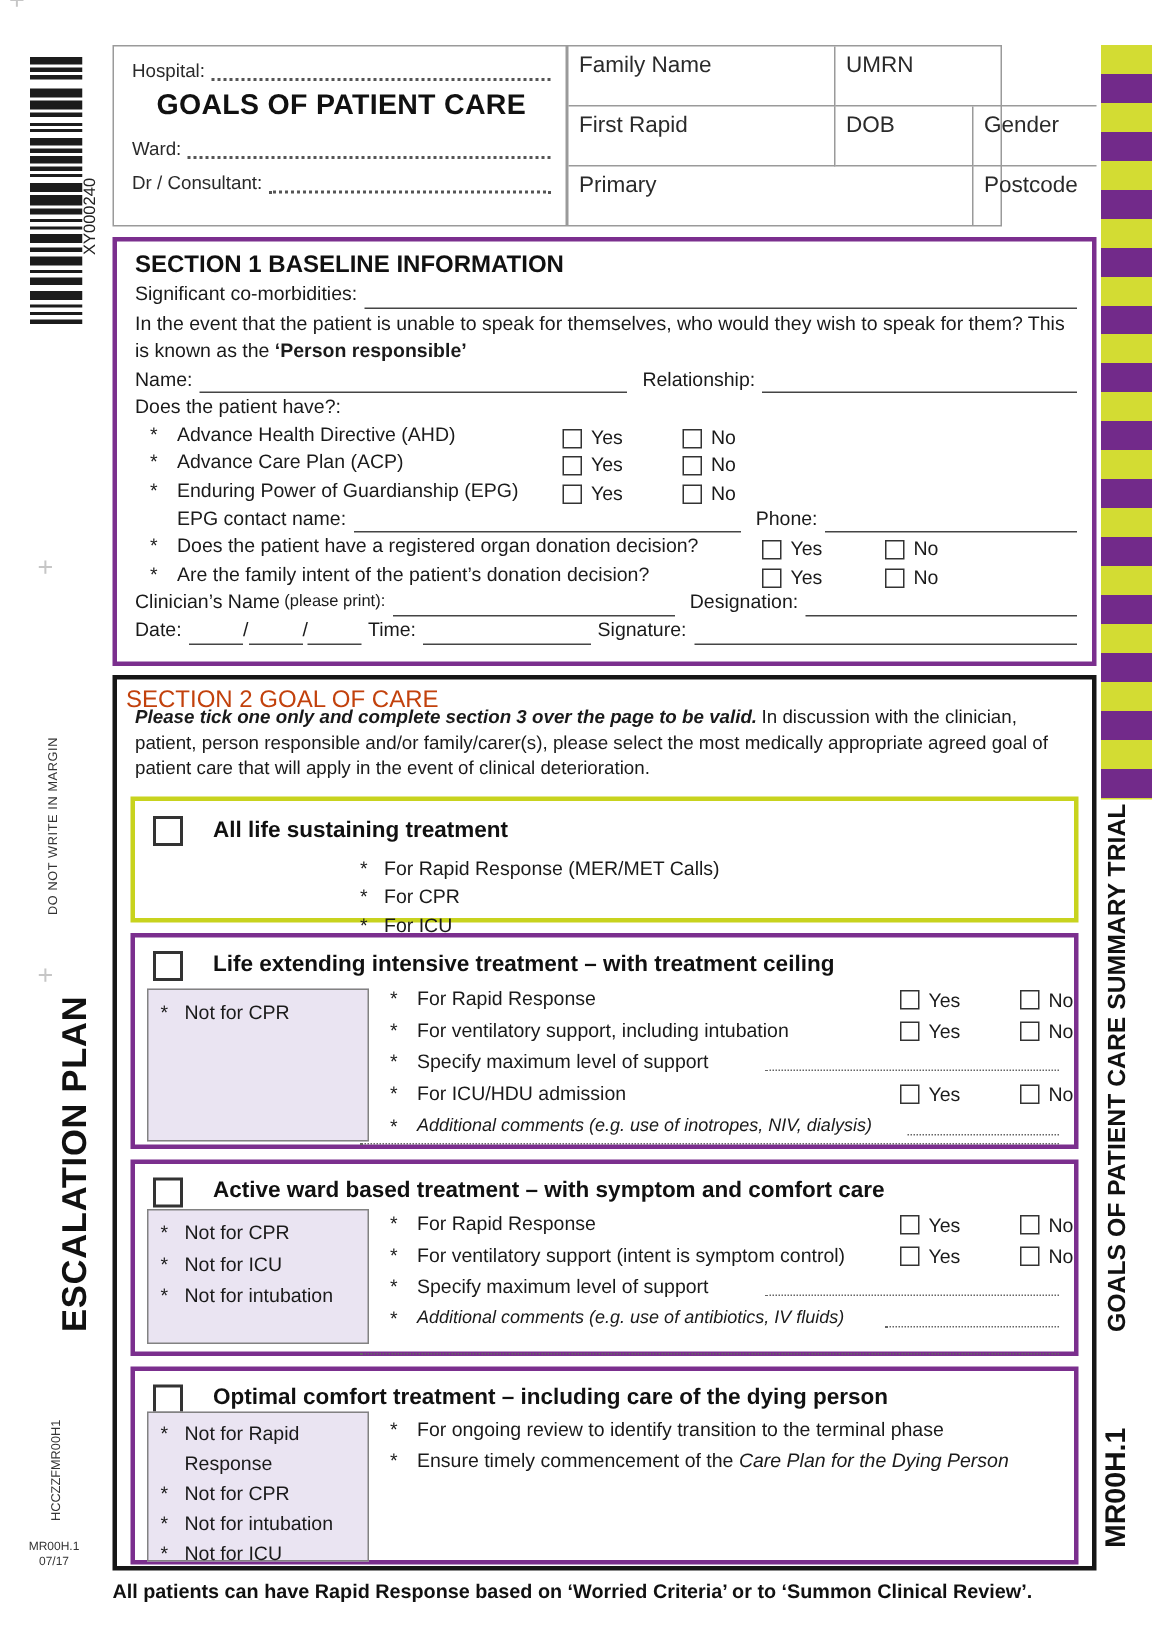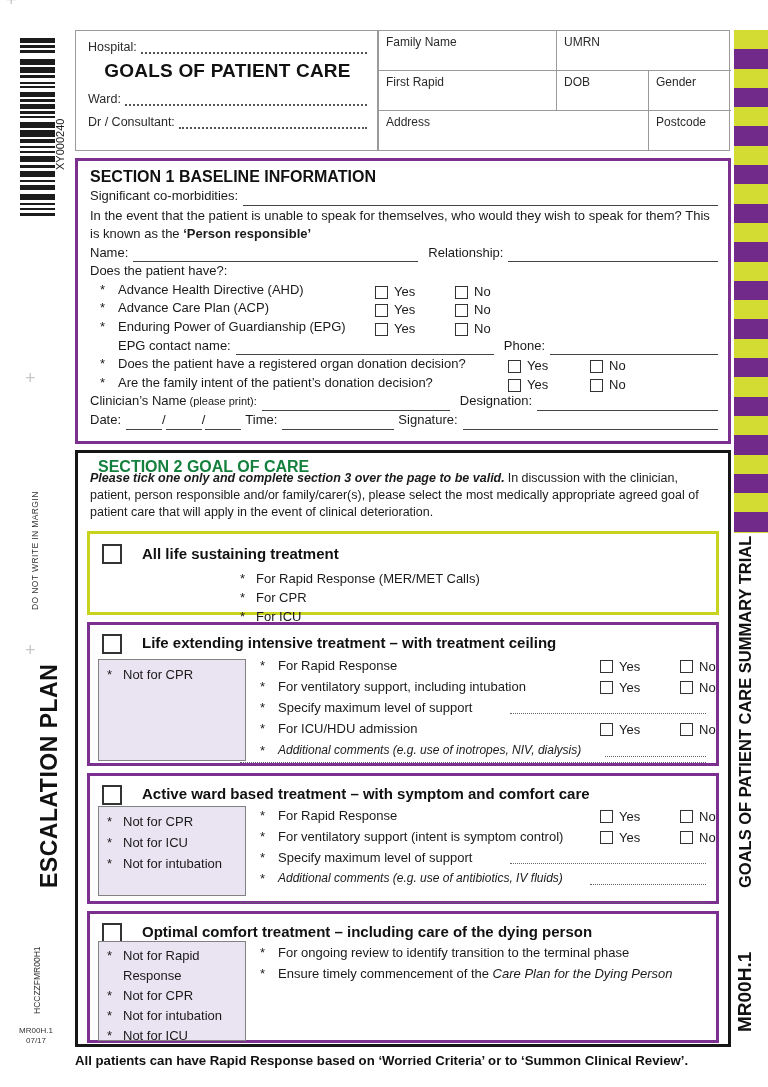--- a/index.html
+++ b/index.html
@@ -24,22 +24,22 @@
 
   
   .hosp-box { position:absolute; left:75px; top:30px; width:303px; height:121px; border:1px solid #9a9a9a; padding:9px 10px 6px 12px; font-size:12.5px; color:#2a2a2a; }
   .leader-row { display:flex; align-items:flex-end; margin-bottom:4px; }
   .leader-row .lbl { white-space:nowrap; padding-right:4px; }
   .dotfill { flex:1; border-bottom:2px dotted #555; height:1em; }
   .form-title { text-align:center; font-size:19px; font-weight:bold; letter-spacing:.2px; margin:6px 0 10px 0; color:#111; }
   .hosp-box .row-ward { margin-top:2px; }
   .hosp-box .row-dr { margin-top:9px; }
 
-  .pt-table { position:absolute; left:378px; top:30px; width:352px; height:121px; border:1px solid #9a9a9a; display:grid;
-    grid-template-rows:40px 40px 39px; font-size:12px; color:#2a2a2a; }
+  .pt-table { position:absolute; left:378px; top:30px; width:290px; height:121px; border:1px solid #9a9a9a; display:grid;
+    grid-template-rows:40px 40px 39px; font-size:15px; color:#2a2a2a; }
   .pt-row { display:grid; }
   .pt-row1 { grid-template-columns:178px 174px; }
   .pt-row2 { grid-template-columns:178px 92px 82px; }
   .pt-row3 { grid-template-columns:270px 82px; }
   .pt-cell { border-right:1px solid #9a9a9a; border-bottom:1px solid #9a9a9a; padding:4px 0 0 7px; }
   .pt-row .pt-cell:last-child { border-right:none; }
   .pt-row3 .pt-cell { border-bottom:none; }
 
   
   .sec1 { position:absolute; left:75px; top:158px; width:656px; height:286px; border:3px solid #7b2f8e; padding:5px 10px 4px 12px; font-size:13px; }
@@ -51,21 +51,21 @@
   .s1para { line-height:18px; margin:1px 0; }
   .chkrow { position:relative; line-height:18.6px; height:18.6px; }
   .chkrow .ast { position:absolute; left:10px; }
   .chkrow .txt { position:absolute; left:28px; }
   .yn { position:absolute; display:inline-flex; align-items:center; gap:6px; top:2px; }
   .cbx { width:13px; height:13px; border:1.5px solid #333; background:#fff; display:inline-block; }
   .small { font-size:11px; }
 
   
   .sec2 { position:absolute; left:75px; top:450px; width:656px; height:597px; border:3px solid #161616; }
-  .sec2-title { position:absolute; left:20px; top:5px; font-size:16px; font-weight:bold; color:#15803d; }
+  .sec2-title { position:absolute; left:6px; top:5px; font-size:16px; font-weight:normal; color:#c2410c; }
   .sec2-intro { position:absolute; left:12px; top:17px; width:622px; font-size:12.5px; line-height:17px; }
   .bi { font-weight:bold; font-style:italic; margin-right:3px; }
 
   .opt { position:absolute; left:9px; width:632px; background:#fff; }
   .opt1 { top:78px;  height:84px;  border:3px solid #c8d31e; }
   .opt2 { top:169px; height:144px; border:3px solid #7b2f8e; }
   .opt3 { top:320px; height:131px; border:3px solid #7b2f8e; }
   .opt4 { top:458px; height:132px; border:3px solid #7b2f8e; }
   .opt-chk { position:absolute; left:12px; top:9px; width:20px; height:20px; border:2px solid #333; background:#fff; }
   .opt-title { position:absolute; left:52px; top:9px; font-size:15px; font-weight:bold; color:#111; }
@@ -164,21 +164,21 @@
     <div class="pt-row pt-row1">
       <div class="pt-cell"><span>Family Name</span></div>
       <div class="pt-cell"><span>UMRN</span></div>
     </div>
     <div class="pt-row pt-row2">
       <div class="pt-cell"><span>First Rapid</span></div>
       <div class="pt-cell"><span>DOB</span></div>
       <div class="pt-cell"><span>Gender</span></div>
     </div>
     <div class="pt-row pt-row3">
-      <div class="pt-cell"><span>Address</span></div>
+      <div class="pt-cell"><span>Primary</span></div>
       <div class="pt-cell"><span>Postcode</span></div>
     </div>
   </div>
 
   <div class="sec1">
     <div class="sec-title">SECTION 1 BASELINE INFORMATION</div>
 
     <div class="s1line">
       <span class="lbl">Significant co-morbidities:</span>
       <span class="ufill"></span>

